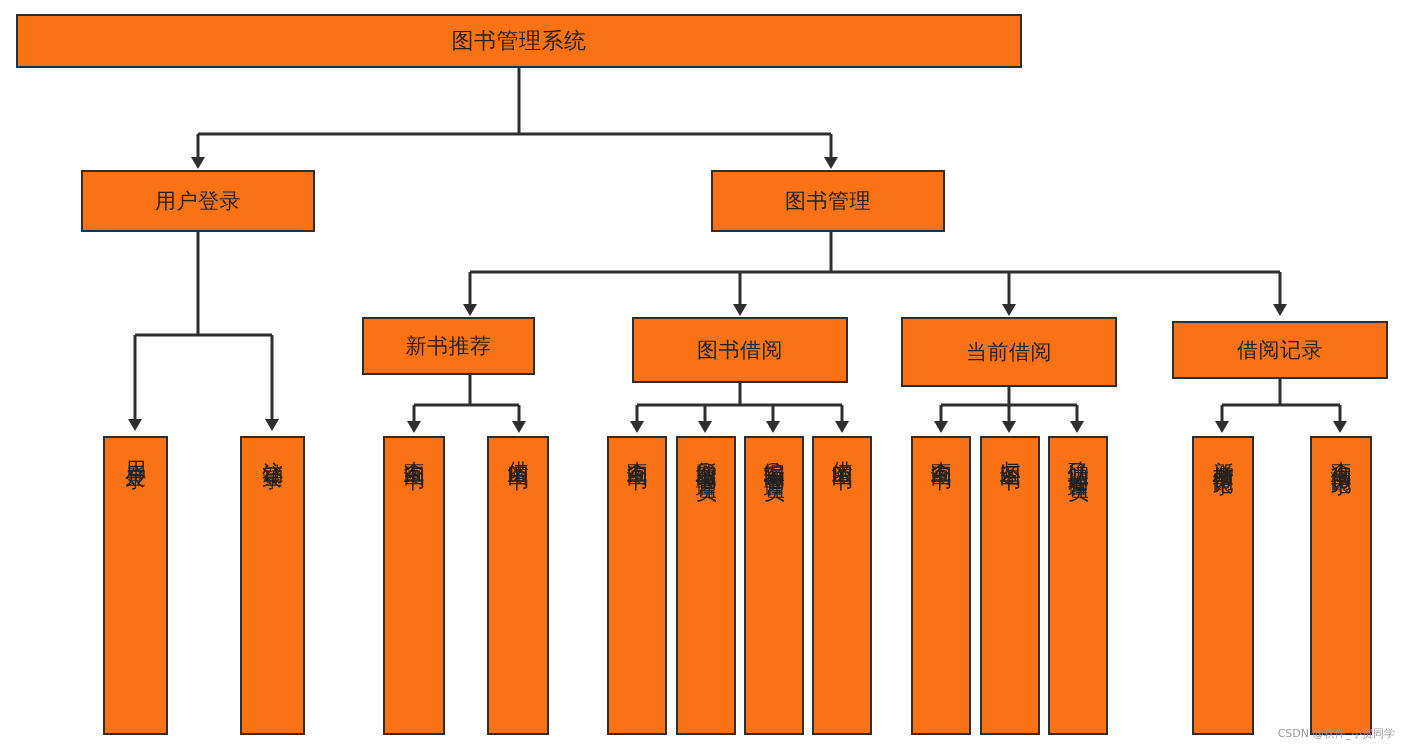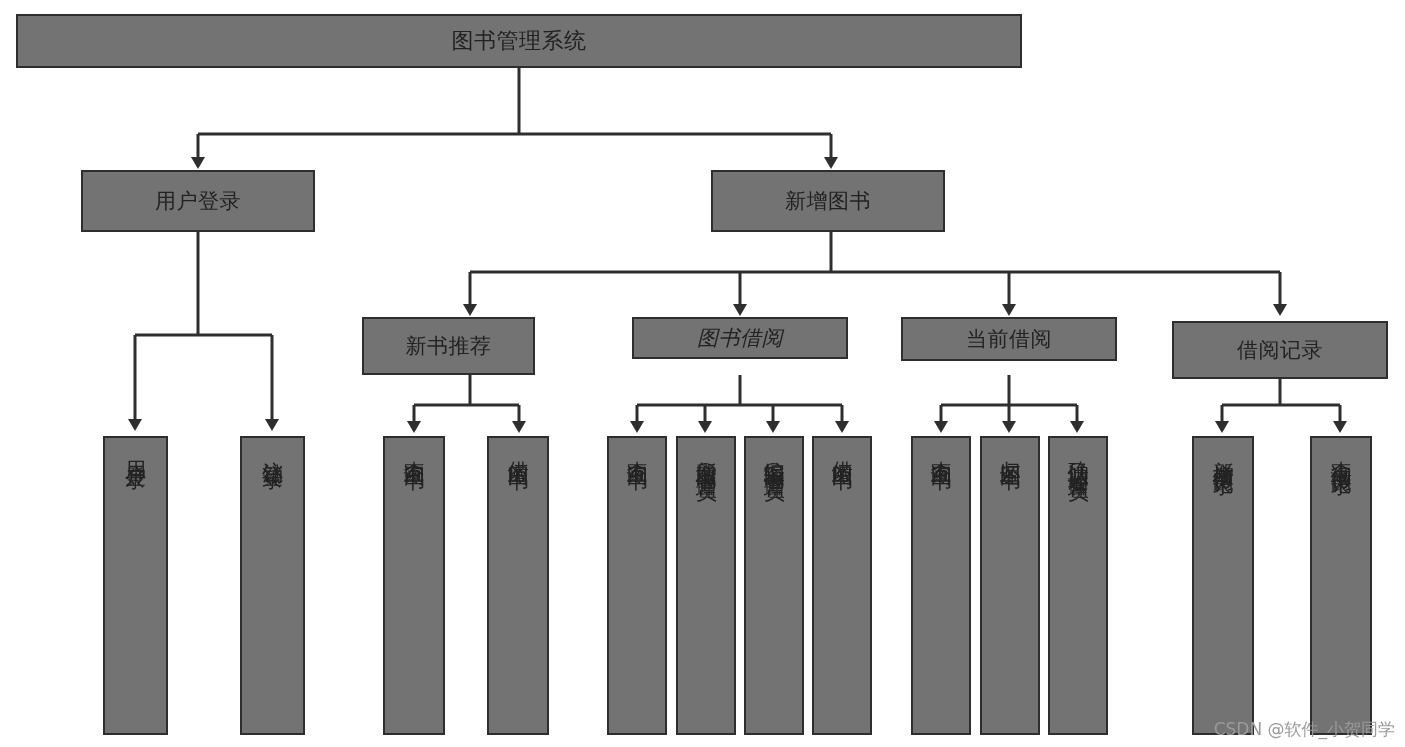--- a/index.html
+++ b/index.html
@@ -21,21 +21,21 @@
     position: absolute;
     left: 0;
     top: 0;
     width: 1405px;
     height: 747px;
   }
   .node {
     position: absolute;
     box-sizing: border-box;
     border: 2px solid #2e2e2e;
-    background: #737373;
+    background: #f97316;
     display: flex;
     align-items: center;
     justify-content: center;
     color: #222222;
     z-index: 2;
   }
   .node .label {
     display: block;
     text-align: center;
     line-height: 1.18;
@@ -59,21 +59,21 @@
     text-orientation: upright;
     font-size: 21px;
     line-height: 1.08;
     letter-spacing: 3px;
     white-space: nowrap;
   }
   #watermark {
     position: absolute;
     right: 10px;
     bottom: 6px;
-    font-size: 17px;
+    font-size: 11px;
     color: #9a9a9a;
     z-index: 5;
     white-space: nowrap;
     font-family: "DejaVu Sans", "Liberation Sans", sans-serif;
   }
 </style>
 </head>
 <body>
 
 <div id="canvas">
@@ -133,32 +133,32 @@
 
   <div class="node horiz" id="n-root" style="left:16px; top:14px; width:1006px; height:54px;">
     <span class="label">图书管理系统</span>
   </div>
 
   <div class="node horiz" style="left:81px; top:170px; width:234px; height:62px;">
     <span class="label">用户登录</span>
   </div>
 
   <div class="node horiz" style="left:711px; top:170px; width:234px; height:62px;">
-    <span class="label">新增图书</span>
+    <span class="label">图书管理</span>
   </div>
 
   <div class="node horiz" style="left:362px; top:317px; width:173px; height:58px;">
     <span class="label">新书推荐</span>
   </div>
 
-  <div class="node horiz" style="left:632px; top:317px; width:216px; height:42px;font-style:italic;">
+  <div class="node horiz" style="left:632px; top:317px; width:216px; height:66px;">
     <span class="label">图书借阅</span>
   </div>
 
-  <div class="node horiz" style="left:901px; top:317px; width:216px; height:44px;">
+  <div class="node horiz" style="left:901px; top:317px; width:216px; height:70px;">
     <span class="label">当前借阅</span>
   </div>
 
   <div class="node horiz" style="left:1172px; top:321px; width:216px; height:58px;">
     <span class="label">借阅记录</span>
   </div>
 
   <div class="node vert" style="left:103px; top:436px; width:65px; height:299px;">
     <span class="label">用户登录</span>
   </div>

